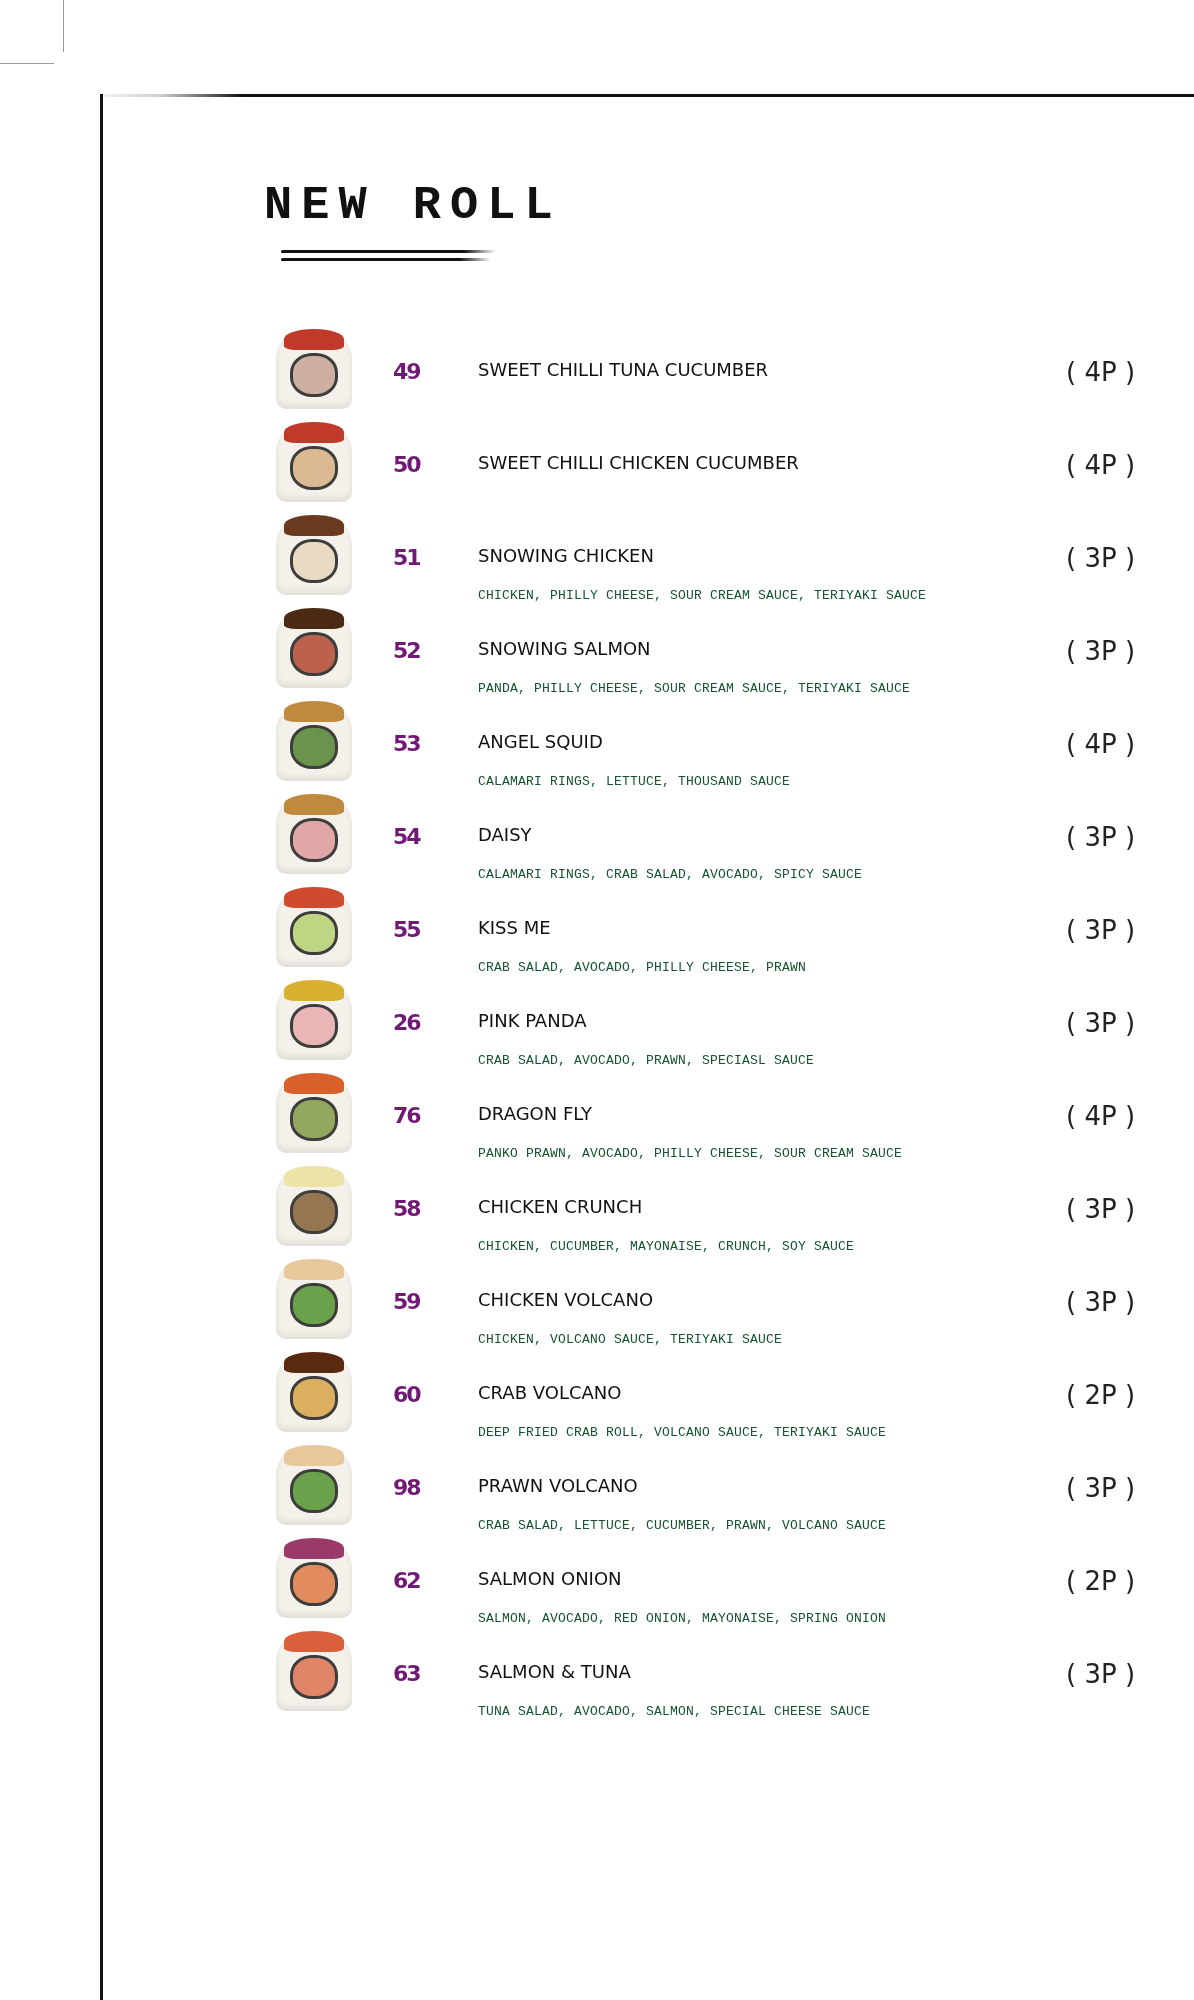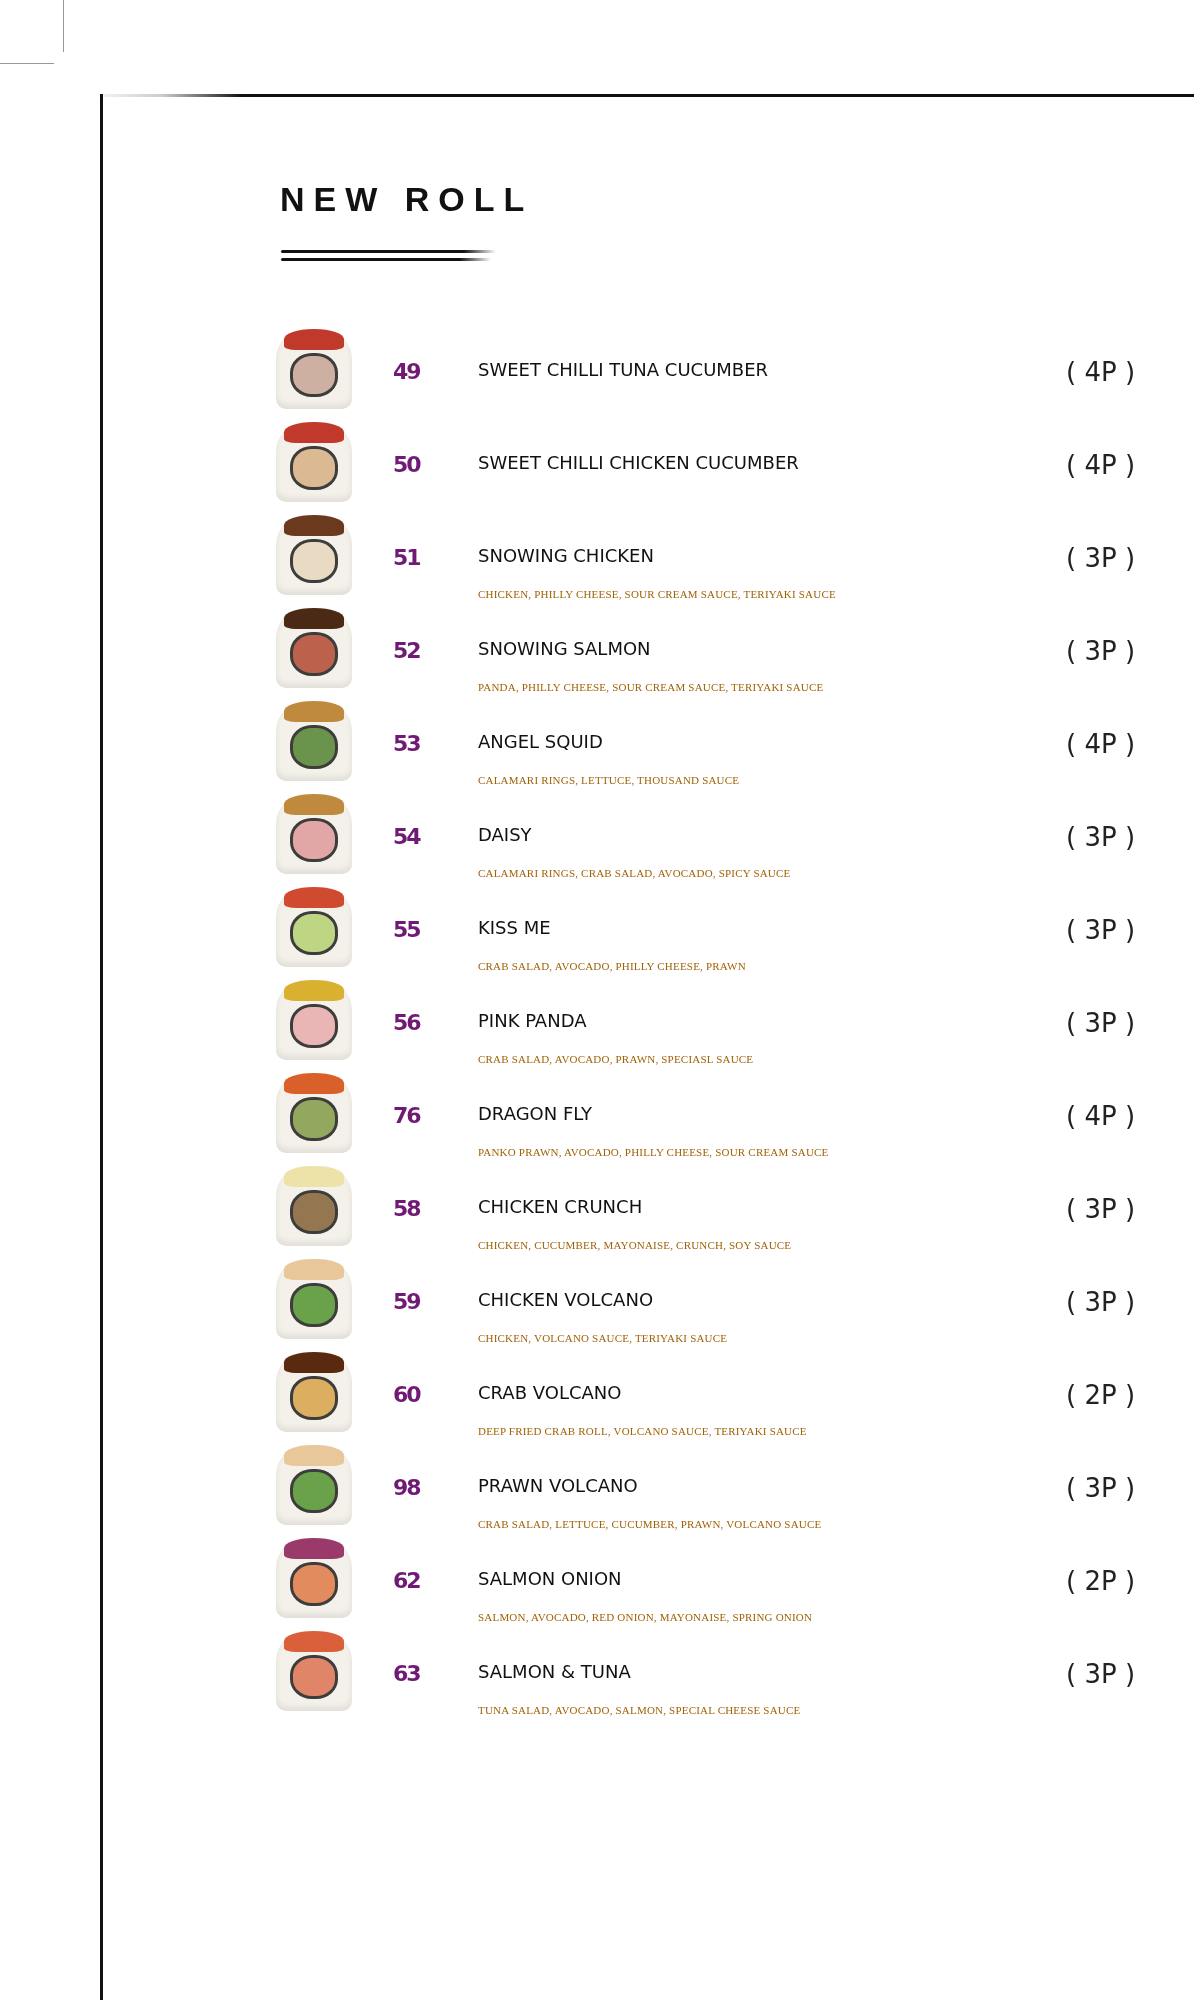--- a/index.html
+++ b/index.html
@@ -2,41 +2,41 @@
 <html><head>
   <meta charset="utf-8">
   <style>
     html, body { margin: 0; padding: 0; background: #ffffff; }
     body { width: 1194px; height: 2000px; position: relative; overflow: hidden; font-family: "Liberation Sans", sans-serif; color: #111; }
     .corner-v { position: absolute; left: 63px; top: 0; width: 1px; height: 52px; background: #999; }
     .corner-h { position: absolute; left: 0; top: 63px; width: 54px; height: 1px; background: #999; }
     .page-top { position: absolute; left: 102px; top: 94px; right: 0; height: 3px;
       background: linear-gradient(to right, rgba(0,0,0,0.05) 0px, rgba(0,0,0,0.2) 60px, #111 140px, #111 100%); }
     .page-left { position: absolute; left: 100px; top: 94px; width: 3px; bottom: 0; background: #111; }
-    .title { position: absolute; left: 280px; top: 182px; font-family: Liberation Sans, sans-serif; font-weight: bold;
-      font-size: 34px; letter-spacing: 9px; color: #111; line-height: 1; }
+    .title { position: absolute; left: 264px; top: 182px; font-family: Liberation Mono, monospace; font-weight: bold;
+      font-size: 47px; letter-spacing: 9px; color: #111; line-height: 1; }
     .title-underline { position: absolute; left: 281px; top: 250px; width: 215px; height: 14px; }
     .title-underline span { position: absolute; left: 0; height: 3px; border-radius: 2px;
       background: linear-gradient(to right, #111 0%, #111 85%, rgba(0,0,0,0) 100%); }
     .title-underline span:first-child { top: 0; width: 215px; }
     .title-underline span:last-child { top: 8px; width: 210px; }
 
     .item { position: absolute; left: 240px; width: 900px; height: 90px; }
     .thumb { position: absolute; left: 36px; top: -46px; width: 76px; height: 80px; border-radius: 30px 30px 10px 10px;
       box-shadow: inset 0 -4px 6px rgba(0,0,0,0.08); }
     .thumb::before { content: ""; position: absolute; left: 18%; top: 30%; width: 64%; height: 55%; border-radius: 45%;
       background: var(--fill, #d9b38c); opacity: 0.9; border: 3px solid #2a2a2a; box-sizing: border-box; }
     .thumb::after { content: ""; position: absolute; left: 10%; top: 0; width: 80%; height: 26%; border-radius: 50% 50% 20% 20%;
       background: var(--top, #c0392b); }
     .num { position: absolute; left: 153px; top: -14px; font-family: "DejaVu Sans", sans-serif; font-weight: bold;
       font-size: 22px; letter-spacing: -2px; color: #701a75; line-height: 1; }
     .name { position: absolute; left: 238px; top: -14px; font-family: "DejaVu Sans", sans-serif; font-size: 18px;
       color: #111; line-height: 1; white-space: nowrap; }
-    .desc { position: absolute; left: 238px; top: 28px; font-family: Liberation Serif, serif; font-size: 11px;
-      color: #a16207; line-height: 1; white-space: nowrap; letter-spacing: 0.2px; }
+    .desc { position: absolute; left: 238px; top: 28px; font-family: Liberation Mono, monospace; font-size: 13px;
+      color: #14532d; line-height: 1; white-space: nowrap; letter-spacing: 0.2px; }
     .price { position: absolute; left: 826px; top: -16px; font-family: "DejaVu Sans", sans-serif; font-size: 26px;
       color: #222; line-height: 1; white-space: nowrap; }
   </style>
 </head>
 <body>
 
 <div class="corner-v"></div>
 <div class="corner-h"></div>
 <div class="page-top"></div>
 <div class="page-left"></div>
@@ -92,21 +92,21 @@
     </div>
     <div class="item" style="top: 933px;">
       <div class="thumb" style="--top: #d04a30; --fill: #b9d27a; background: rgb(244, 241, 234);"></div>
       <span class="num">55</span>
       <span class="name">KISS ME</span>
       <span class="desc">CRAB SALAD, AVOCADO, PHILLY CHEESE, PRAWN</span>
       <span class="price">( 3P )</span>
     </div>
     <div class="item" style="top: 1026px;">
       <div class="thumb" style="--top: #d9b030; --fill: #e8b0b0; background: rgb(244, 241, 234);"></div>
-      <span class="num">56</span>
+      <span class="num">26</span>
       <span class="name">PINK PANDA</span>
       <span class="desc">CRAB SALAD, AVOCADO, PRAWN, SPECIASL SAUCE</span>
       <span class="price">( 3P )</span>
     </div>
     <div class="item" style="top: 1119px;">
       <div class="thumb" style="--top: #d9602a; --fill: #8aa050; background: rgb(244, 241, 234);"></div>
       <span class="num">76</span>
       <span class="name">DRAGON FLY</span>
       <span class="desc">PANKO PRAWN, AVOCADO, PHILLY CHEESE, SOUR CREAM SAUCE</span>
       <span class="price">( 4P )</span>

